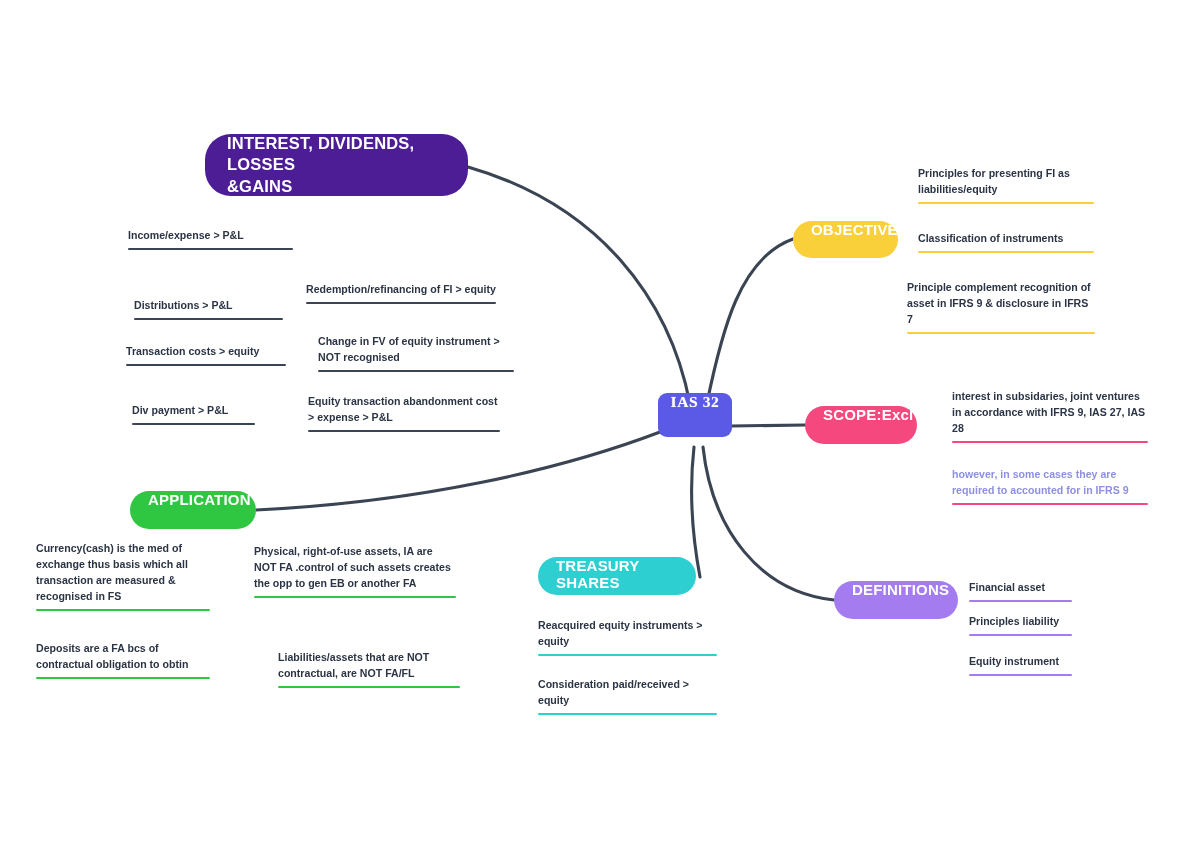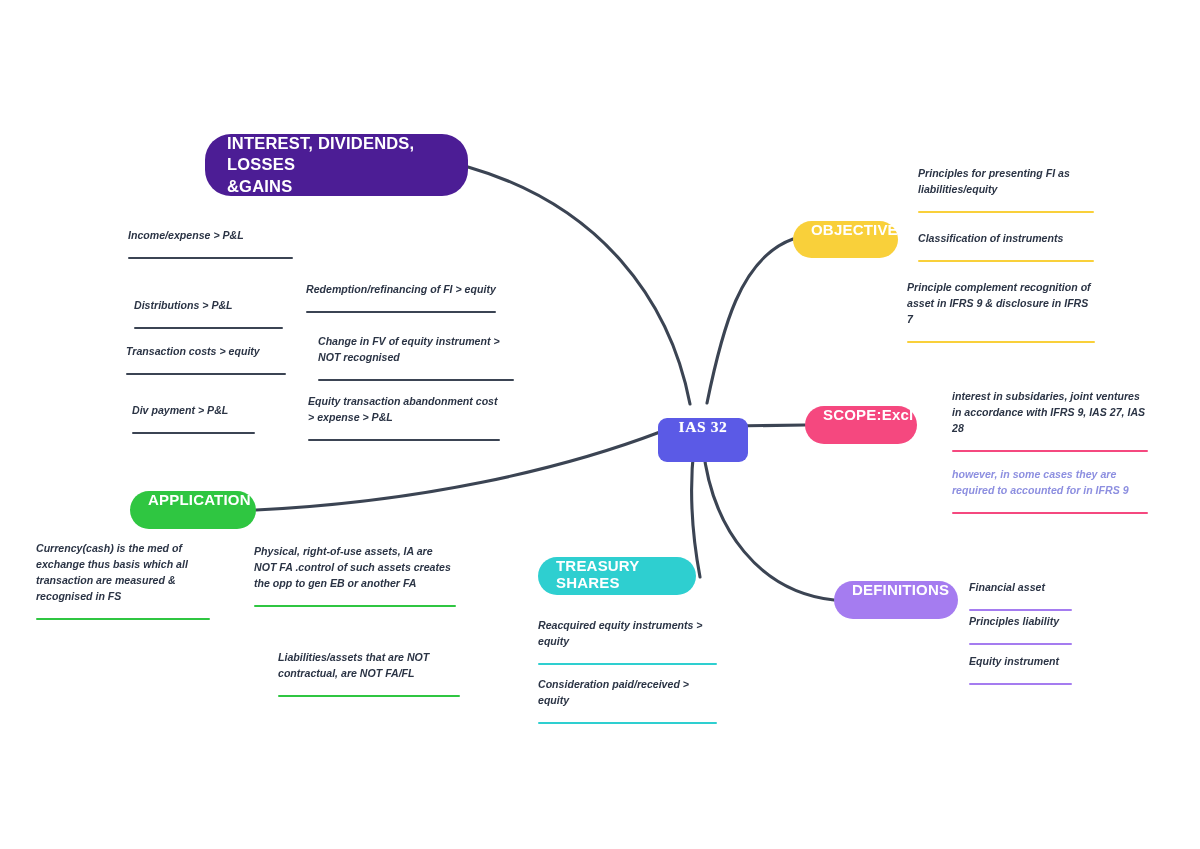--- a/index.html
+++ b/index.html
@@ -69,22 +69,21 @@
   .leaf {
     position: absolute;
     box-sizing: border-box;
     color: #2b3445;
     font-size: 10.6px;
     font-weight: 700;
     line-height: 1.5;
   }
   .leaf .leaf-text {
     display: block;
-    padding-bottom: 13px;
-    font-style: italic;
+    padding-bottom: 4px;
   }
   .leaf .leaf-rule {
     display: block;
     height: 2.5px;
     border-radius: 2px;
     background: #3b4453;
   }
   .leaf.soft .leaf-text { color: #8d8fe0; font-weight: 600; }
 </style>
 </head>
@@ -100,21 +99,21 @@
 
     <path d="M 731 426 L 805 425" stroke="#3b4453" stroke-width="3.1" fill="none" stroke-linecap="round"></path>
 
     <path d="M 660 432 C 560 470 420 502 256 510" stroke="#3b4453" stroke-width="3.1" fill="none" stroke-linecap="round"></path>
 
     <path d="M 694 447 C 688 500 694 545 700 577" stroke="#3b4453" stroke-width="3.1" fill="none" stroke-linecap="round"></path>
 
     <path d="M 703 447 C 712 530 760 592 834 600" stroke="#3b4453" stroke-width="3.1" fill="none" stroke-linecap="round"></path>
   </svg>
 
-  <div class="node node-center" style="left:658px; top:418px; width:90px; height:44px; background:#5b5ae6;font-family:Liberation Serif, serif;">
+  <div class="node node-center" style="left:658px; top:393px; width:74px; height:44px; background:#5b5ae6;font-family:Liberation Serif, serif;">
     <span>IAS 32</span>
   </div>
 
   <div class="node node-dark" style="left:205px; top:134px; width:263px; height:62px; background:#4c1d95;">
     <span>INTEREST, DIVIDENDS, LOSSES
 &amp;GAINS</span>
   </div>
 
   <div class="leaf" style="left:128px; top:228px; width:165px;">
     <span class="leaf-text">Income/expense &gt; P&amp;L</span>
@@ -225,19 +224,23 @@
   <div class="leaf" style="left:36px; top:541px; width:174px;">
     <span class="leaf-text">Currency(cash) is the med of exchange thus basis which all transaction are measured &amp; recognised in FS</span>
     <span class="leaf-rule" style="background:#2fc641;"></span>
   </div>
 
   <div class="leaf" style="left:254px; top:544px; width:202px;">
     <span class="leaf-text">Physical, right-of-use assets, IA are NOT FA .control of such assets creates the opp to gen EB or another FA</span>
     <span class="leaf-rule" style="background:#2fc641;"></span>
   </div>
 
+  <div class="leaf" style="left:36px; top:641px; width:174px;">
+    <span class="leaf-text">Deposits are a FA bcs of contractual obligation to obtin</span>
+    <span class="leaf-rule" style="background:#2fc641;"></span>
+  </div>
 
   <div class="leaf" style="left:254px; top:650px; width:182px;margin-left:24px;">
     <span class="leaf-text">Liabilities/assets that are NOT contractual, are NOT FA/FL</span>
     <span class="leaf-rule" style="background:#2fc641;"></span>
   </div>
 
 </div>
 
 </body></html>

